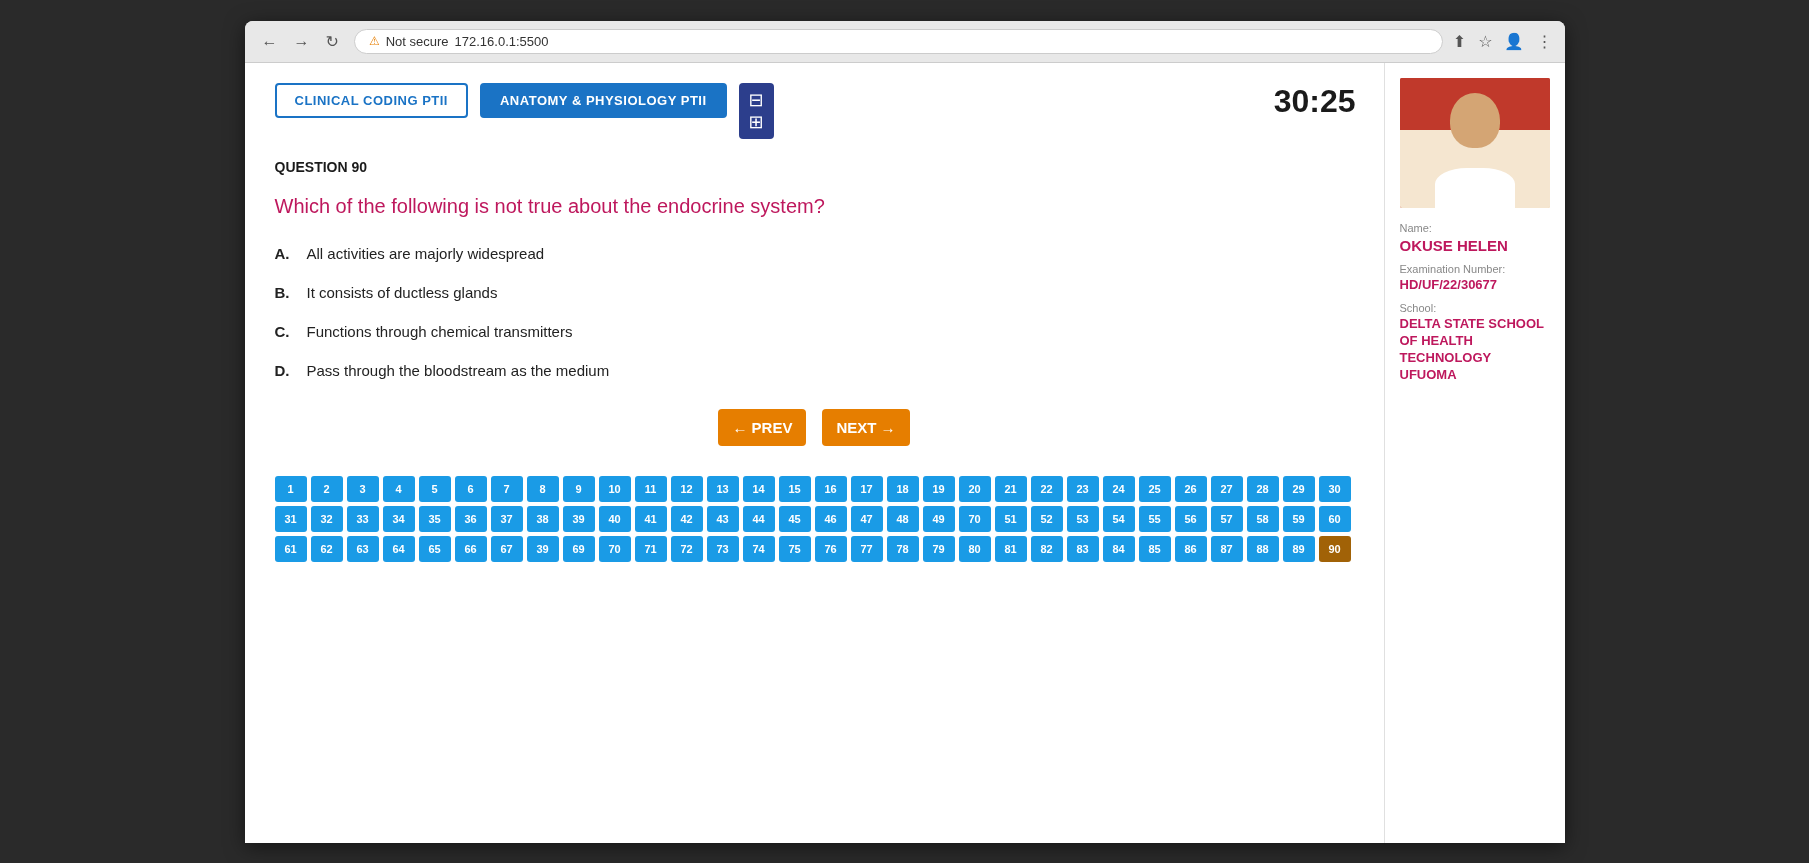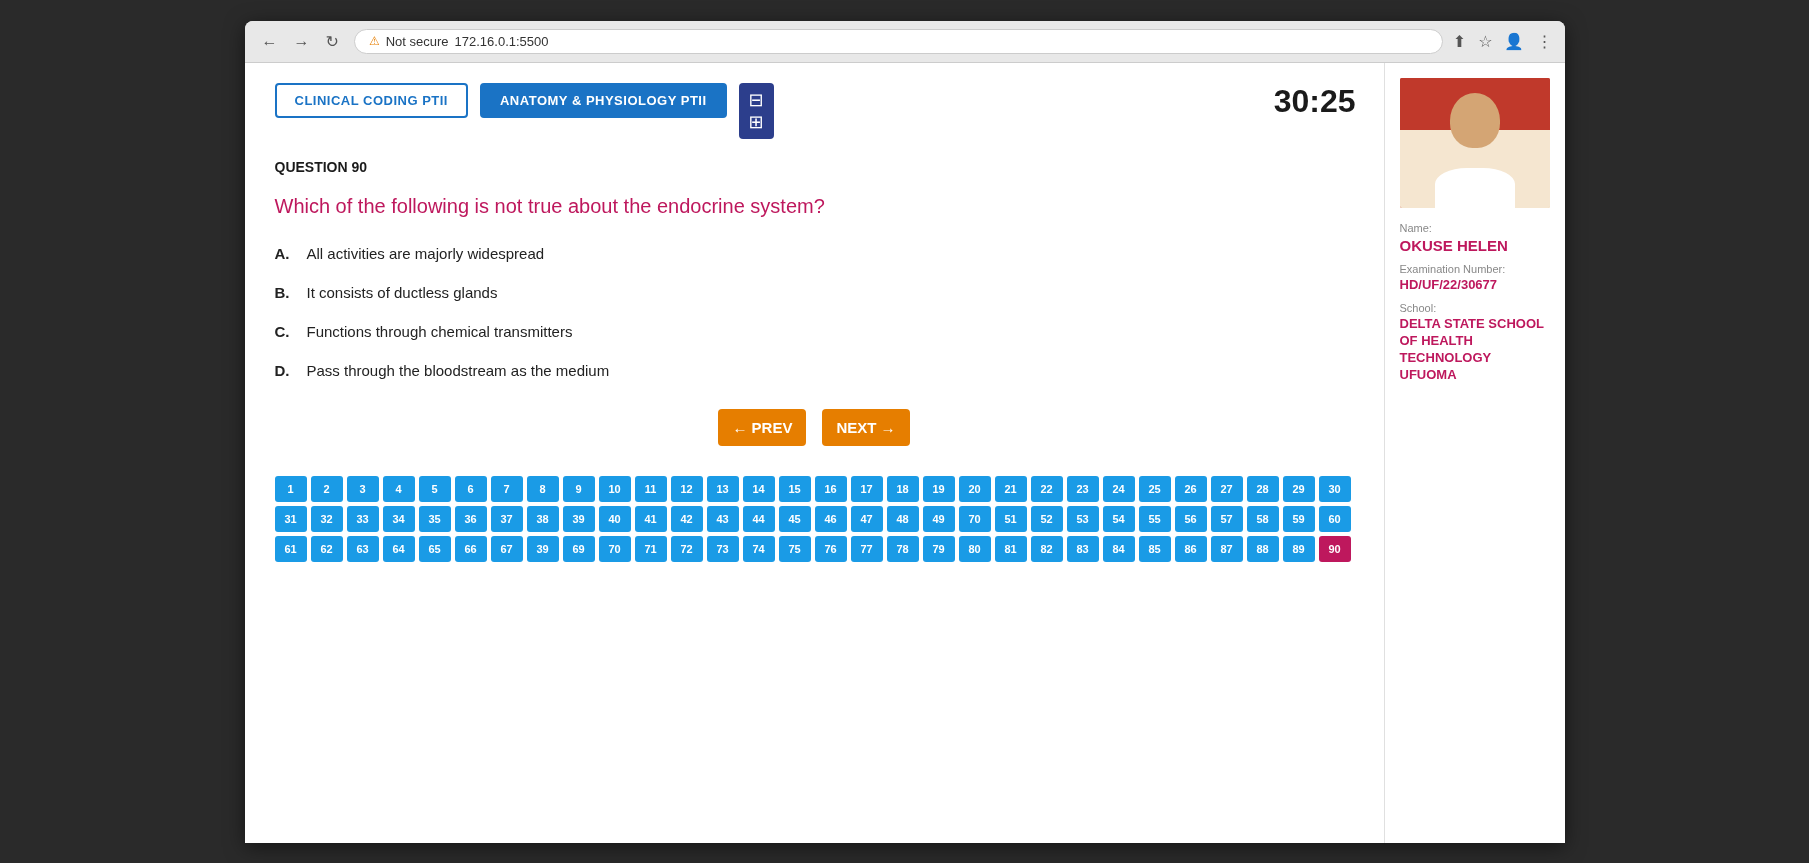--- a/index.html
+++ b/index.html
@@ -172,21 +172,21 @@
       background: #1a9be6;
       color: white;
       font-size: 11px;
       font-weight: bold;
       display: flex;
       align-items: center;
       justify-content: center;
       cursor: pointer;
     }
     .q-num.current {
-      background: #be185d;
+      background: #a16207;
       text-align: center;
     }
     .sidebar {
       width: 180px;
       padding: 15px;
       background: white;
     }
     .end-exam-btn {
       background: #e05020;
       color: white;

